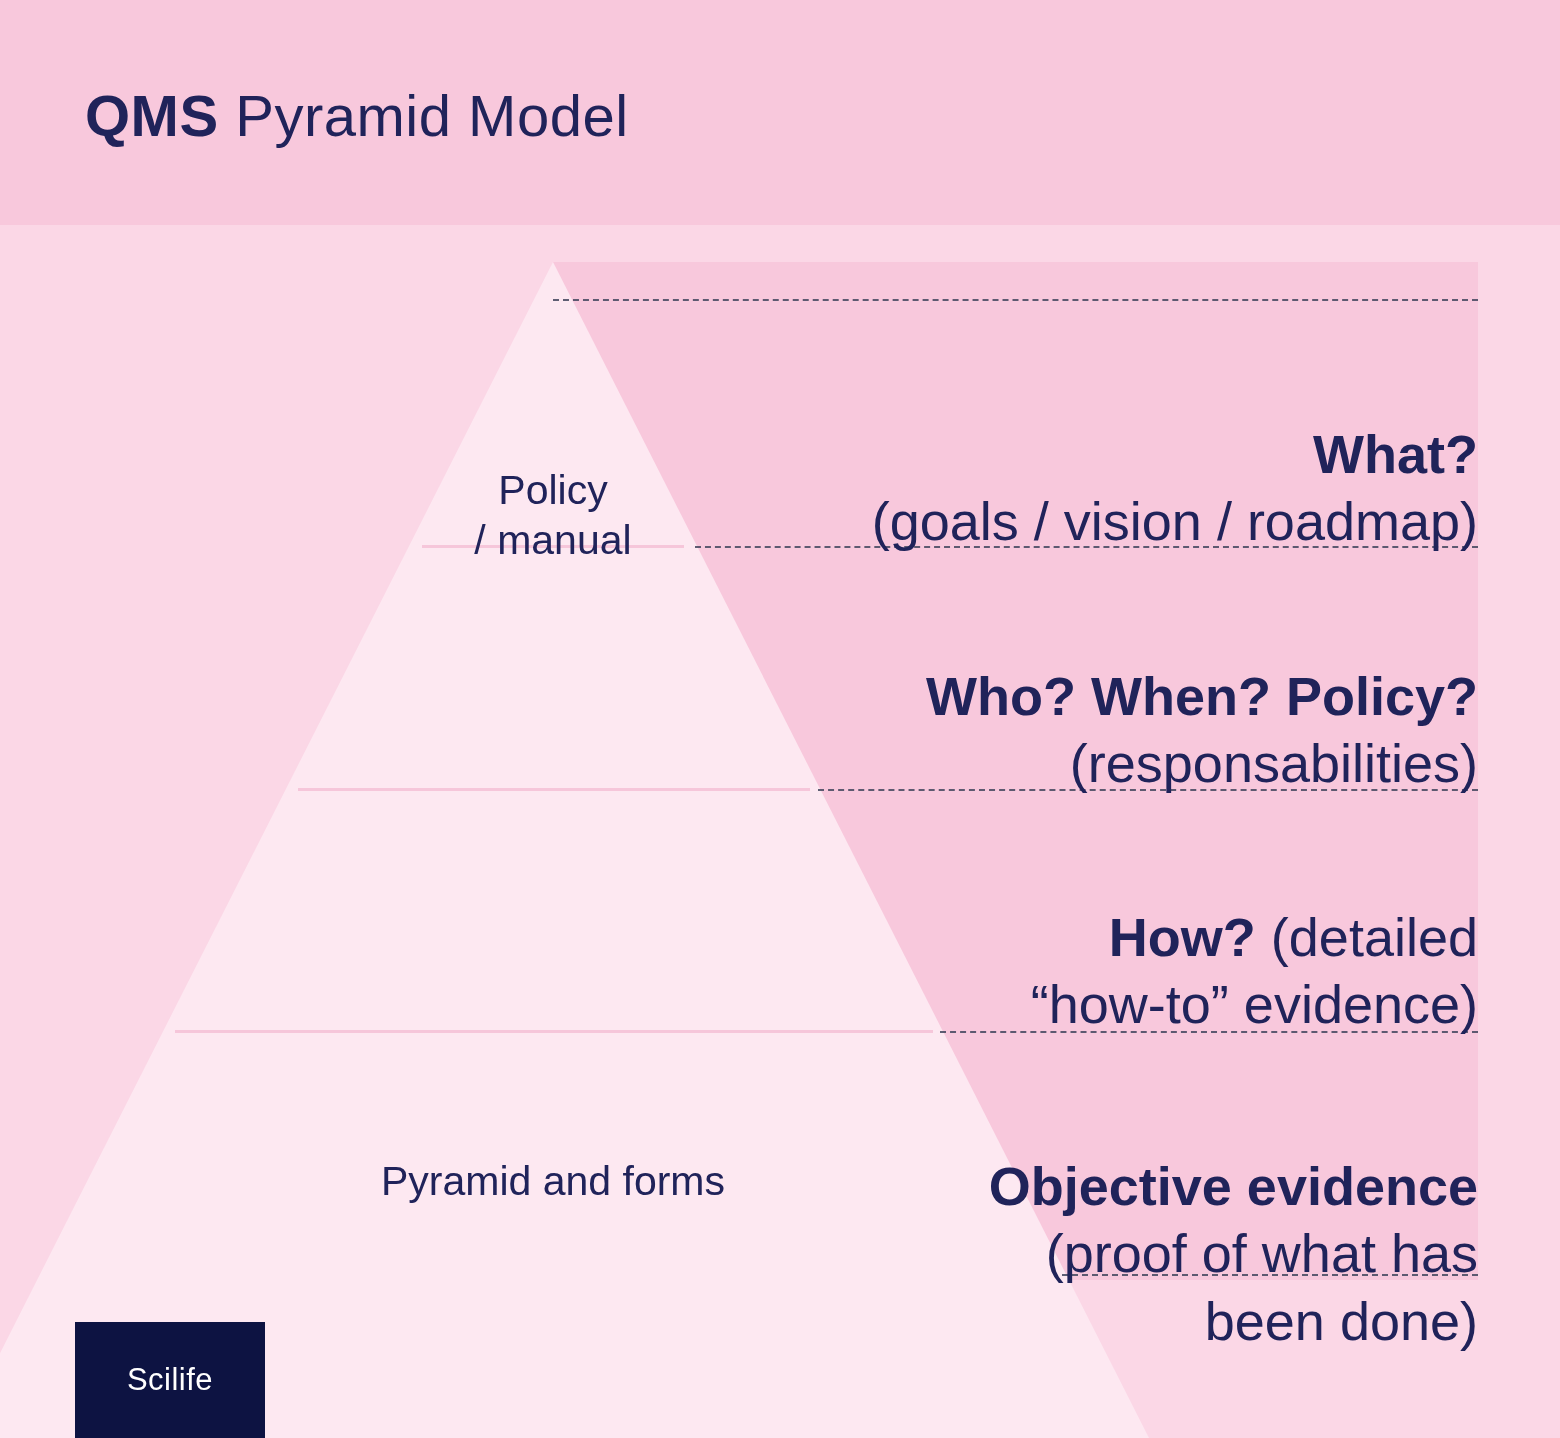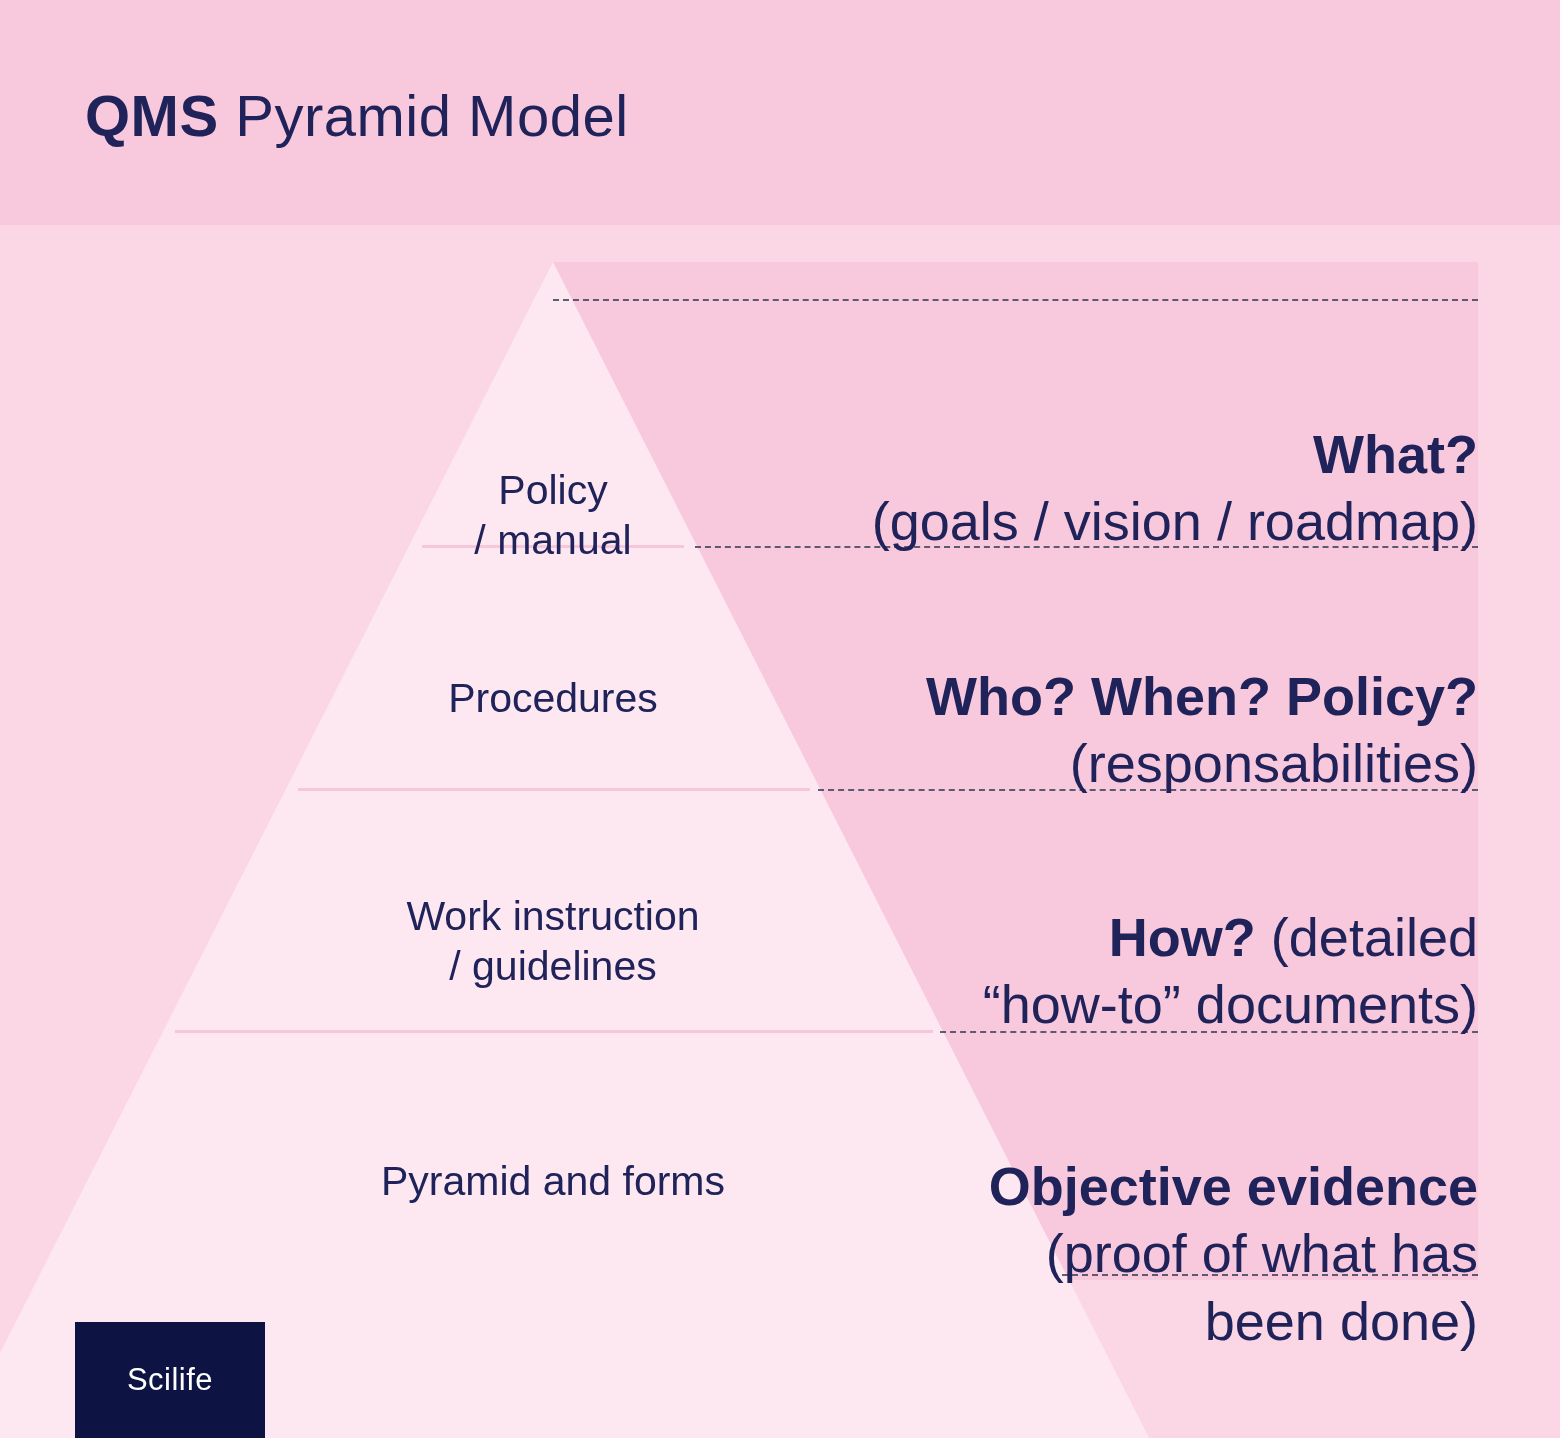--- a/index.html
+++ b/index.html
@@ -76,36 +76,33 @@
   <div class="solid-sep" style="top:1030px;left:175px;width:758px;"></div>
 
   <div class="dashed-sep" style="top:299px;left:553px;width:925px;"></div>
   <div class="dashed-sep" style="top:546px;left:695px;width:783px;"></div>
   <div class="dashed-sep" style="top:789px;left:818px;width:660px;"></div>
   <div class="dashed-sep" style="top:1031px;left:940px;width:538px;"></div>
   <div class="dashed-sep" style="top:1274px;left:1062px;width:416px;"></div>
 
   <div class="level-label" style="top:436px;">Policy
 / manual</div>
-  <div class="level-label" style="top:644px;">Procedures</div>
-  <div class="level-label" style="top:862px;">Work instruction
-/ guidelines</div>
   <div class="level-label" style="top:1127px;">Pyramid and forms</div>
 
   <div class="annotation" style="top:353px;">
     <span class="b">What?</span><span>
 (goals / vision / roadmap)</span>
   </div>
   <div class="annotation" style="top:595px;">
     <span class="b">Who? When? Policy?</span><span>
 (responsabilities)</span>
   </div>
   <div class="annotation" style="top:836px;">
     <span class="b">How?</span><span> (detailed
-“how-to” documents)</span>
+“how-to” evidence)</span>
   </div>
   <div class="annotation" style="top:1085px;">
     <span class="b">Objective evidence</span><span>
 (proof of what has
 been done)</span>
   </div>
 
   <div class="logo-box">
     <span class="logo-text">Scilife</span>
   </div>

